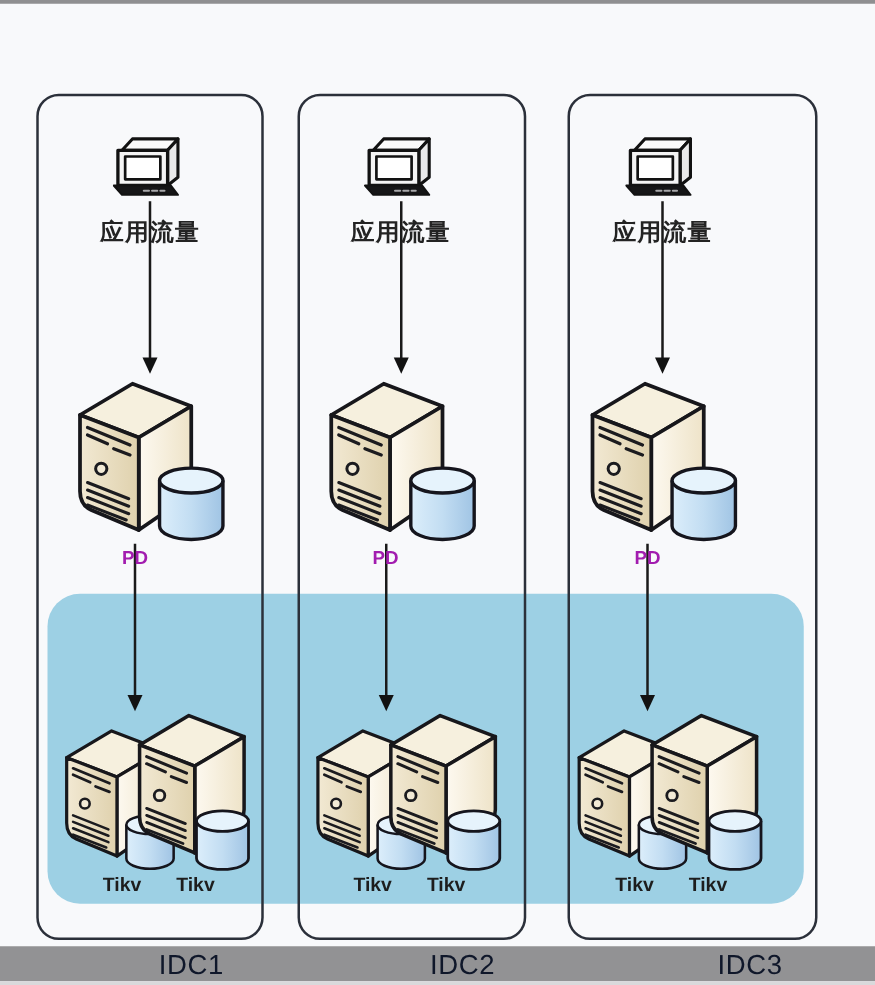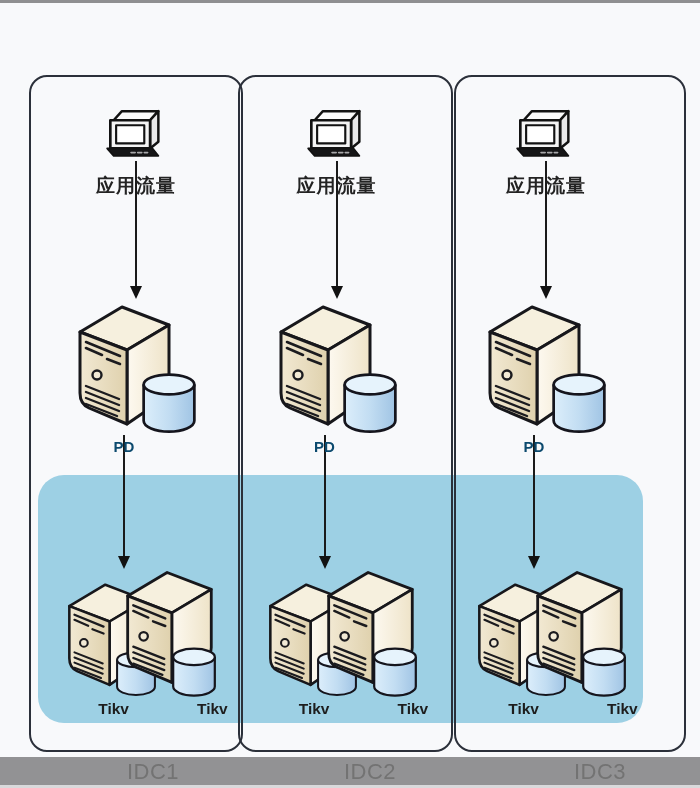--- a/index.html
+++ b/index.html
@@ -11,21 +11,21 @@
   }
   .stage{position:relative;width:700px;height:788px;overflow:hidden;background:#f8f9fb;}
   .top-strip{position:absolute;left:0;top:0;width:700px;height:3px;background:#8f8f91;z-index:5;}
 
   
   .band{position:absolute;left:38px;top:475px;width:605px;height:248px;
         background:#9dd0e4;border-radius:26px;z-index:1;}
 
   
   .idc-col{position:absolute;top:75px;height:673px;border:2px solid #2b303a;
-           border-radius:18px;z-index:2;background:transparent;padding-left:32px;}
+           border-radius:18px;z-index:2;background:transparent;}
   .c1{left:29px;width:178px;--shift:0px;}
   .c2{left:238px;width:179px;--shift:-9px;}
   .c3{left:454px;width:196px;--shift:-24px;}
   .col-content{position:absolute;left:0;top:0;right:0;bottom:0;
                transform:translateX(var(--shift,0px));}
 
   .monitor{position:absolute;top:30px;left:50%;transform:translateX(-50%);width:60px;height:53px;}
   .traffic-label{position:absolute;top:96px;left:50%;transform:translateX(-50%);
                  font-size:19px;font-weight:700;color:#232323;letter-spacing:1px;
                  white-space:nowrap;z-index:3;}
@@ -33,31 +33,31 @@
   .vline{position:absolute;width:2px;background:#1a1a1a;}
   .l1{top:84px;height:128px;left:calc(50% - 1px);}
   .l2{top:358px;height:124px;left:calc(50% - 13px);}
   .head{position:absolute;width:0;height:0;border-left:6px solid transparent;
         border-right:6px solid transparent;border-top:13px solid #121212;}
   .h1{top:209px;left:calc(50% - 6px);}
   .h2{top:479px;left:calc(50% - 18px);}
 
   .pd-unit{position:absolute;top:221px;left:calc(50% - 62px);width:128px;height:142px;}
   .pd-label{position:absolute;top:361px;left:calc(50% - 12px);transform:translateX(-50%);
-            font-size:15px;font-weight:600;color:#0c4a6e;z-index:3;}
+            font-size:15px;font-weight:600;color:#a21caf;z-index:3;}
 
   .tikv-unit{position:absolute;top:487px;left:calc(50% - 72px);width:155px;height:137px;}
   .tikv-labels{position:absolute;top:623px;left:0;right:0;display:flex;
                justify-content:center;gap:28px;transform:translateX(7px);}
-  .tikv-labels span{font-size:15.5px;font-weight:700;color:#1d1d1d;margin-left:40px;}
+  .tikv-labels span{font-size:15.5px;font-weight:700;color:#1d1d1d;}
 
   .bottom-bar{position:absolute;left:0;top:757px;width:700px;height:28px;background:#929294;z-index:3;}
   .bottom-edge{position:absolute;left:0;top:785px;width:700px;height:3px;background:#d9d9db;z-index:3;}
   .idc-label{position:absolute;top:759px;transform:translateX(-50%);
-             font-size:22px;font-weight:500;color:#737373;letter-spacing:0.5px;z-index:4;}
+             font-size:22px;font-weight:500;color:#0f172a;letter-spacing:0.5px;z-index:4;}
   .i1{left:153px;} .i2{left:350px;margin-left:20px;} .i3{left:560px;margin-left:40px;}
 
   .defs-holder{position:absolute;width:0;height:0;overflow:hidden;}
 </style>
 </head>
 <body>
 
 <svg class="defs-holder" aria-hidden="true">
   <defs>
     <linearGradient id="gradFront" x1="0" y1="0" x2="1" y2="0">

